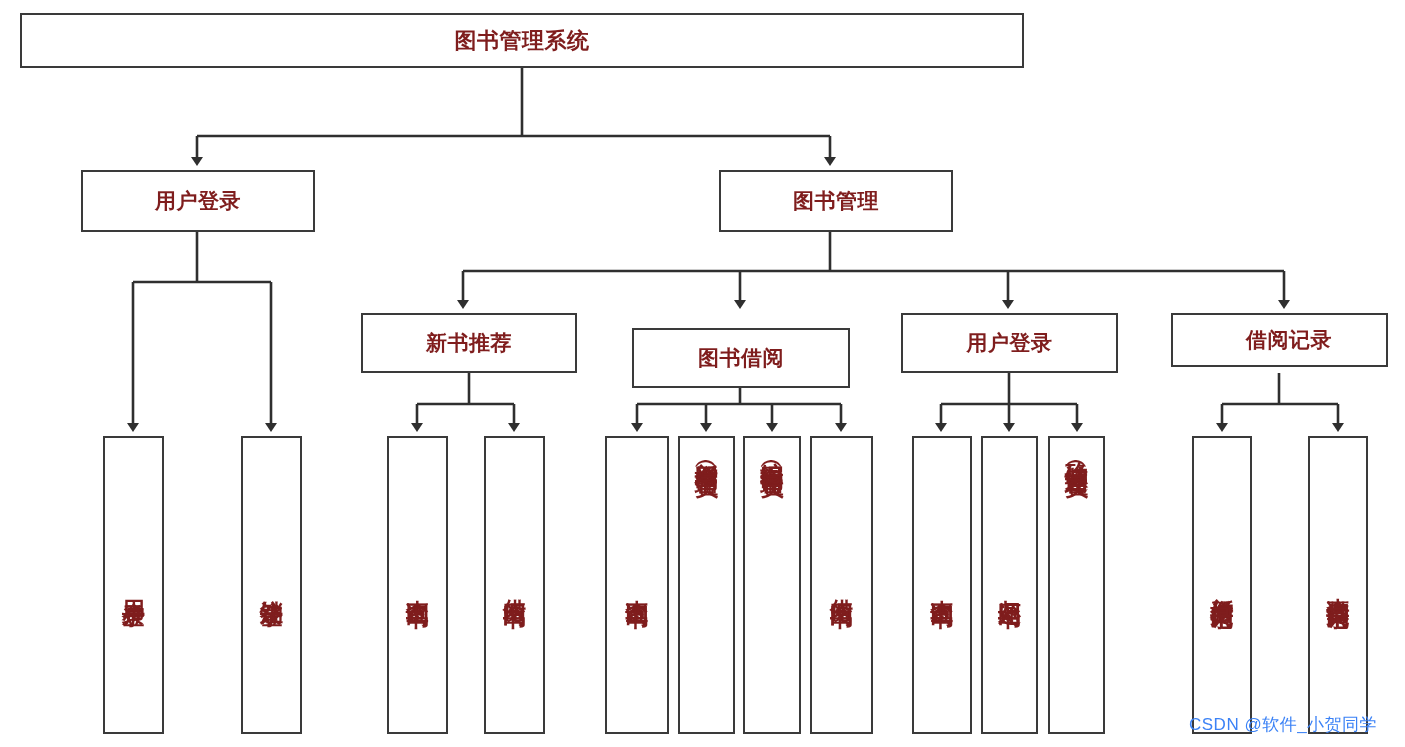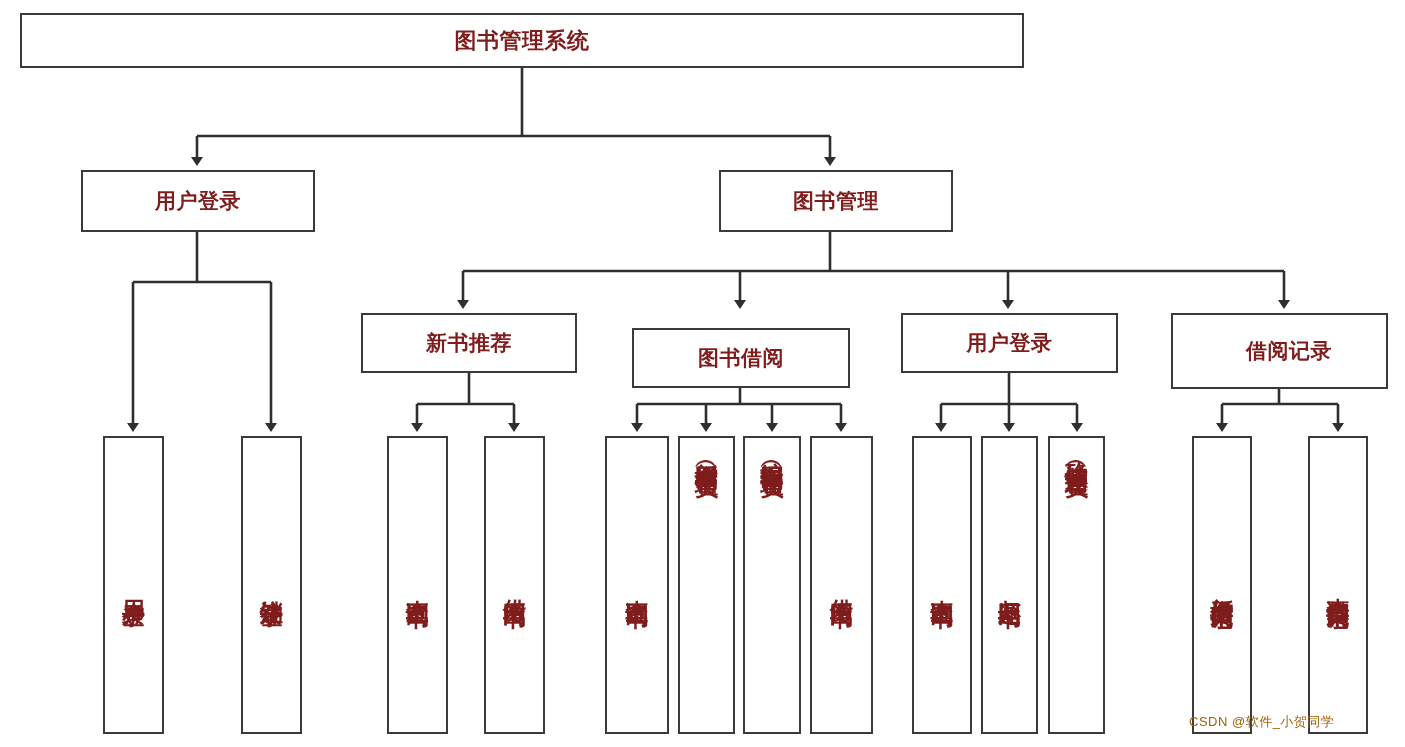--- a/index.html
+++ b/index.html
@@ -50,22 +50,22 @@
     display:block;
   }
   
   .node.leaf.center { align-items:center; }
   .node.leaf.top    { align-items:flex-start; }
   .node.leaf.top .lbl { margin-top:6px; }
 
   .watermark {
     position:absolute;
     left:1189px; top:713px;
-    font-size:13px;
-    color:#a16207;
+    font-size:17px;
+    color:#3b82f6;
     white-space:nowrap;
     letter-spacing:0.5px;
   }
 </style>
 </head>
 <body>
 
 <div id="canvas">
 
   <svg class="edges" viewBox="0 0 1405 747" xmlns="http://www.w3.org/2000/svg">
@@ -136,21 +136,21 @@
   </div>
 
   <div class="node lvl3" style="left:632px; top:328px; width:218px; height:60px;">
     <span class="lbl">图书借阅</span>
   </div>
 
   <div class="node lvl3" style="left:901px; top:313px; width:217px; height:60px;">
     <span class="lbl">用户登录</span>
   </div>
 
-  <div class="node lvl3" style="left:1171px; top:313px; width:217px; height:76px;padding-left:19px;">
+  <div class="node lvl3" style="left:1171px; top:313px; width:217px; height:54px;padding-left:19px;">
     <span class="lbl">借阅记录</span>
   </div>
 
   <div class="node leaf center" style="left:103px; top:436px; width:61px; height:298px;">
     <span class="lbl">用户登录</span>
   </div>
   <div class="node leaf center" style="left:241px; top:436px; width:61px; height:298px;">
     <span class="lbl">注销登录</span>
   </div>
 

